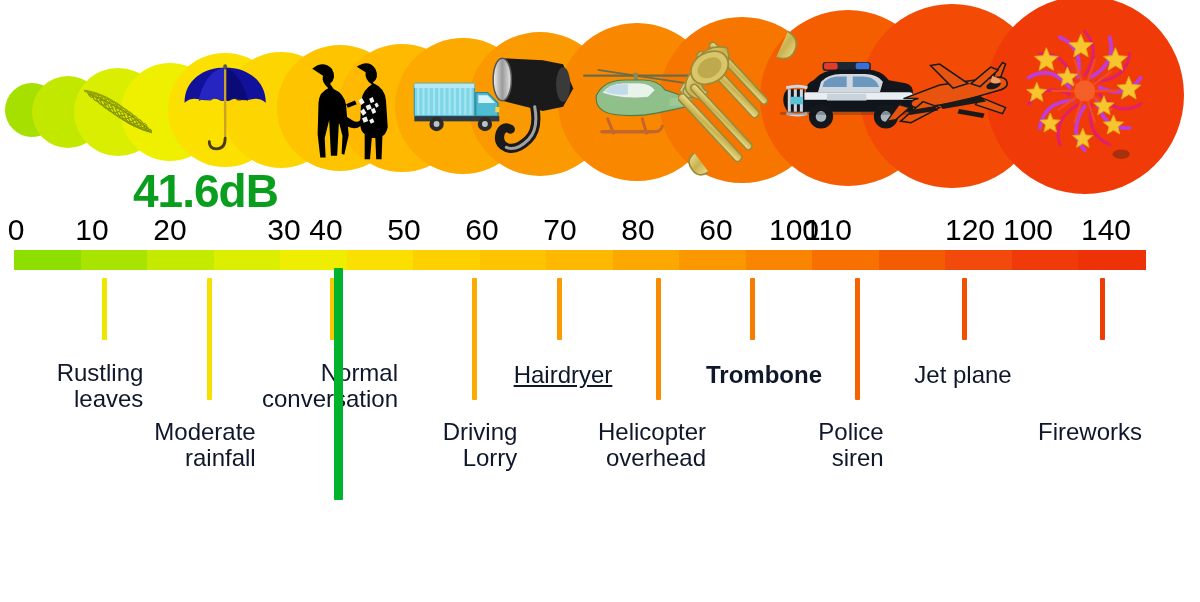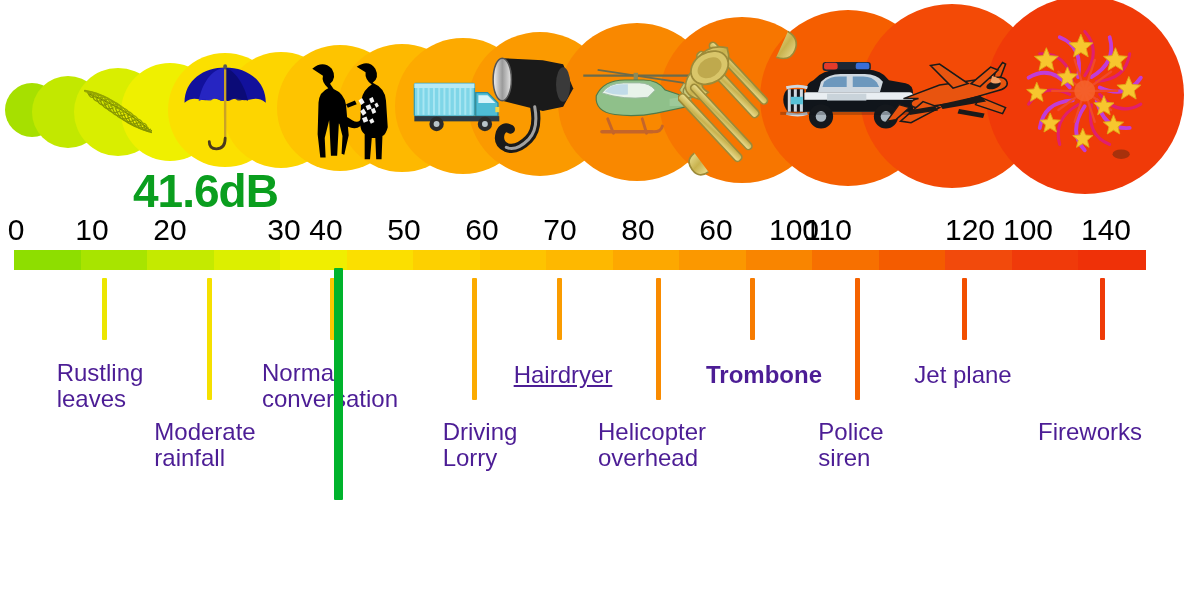--- a/index.html
+++ b/index.html
@@ -56,22 +56,22 @@
     position:absolute;
     width:9px;
     background:#00b32c;
     border-radius:1px;
   }
 
   
   .src-label{
     position:absolute;
     font-size:24px;
-    color:#4c1d95;
-    text-align:left;
+    color:#0f172a;
+    text-align:right;
     line-height:26px;
     transform:translateX(-50%);
     white-space:pre-line;
   }
   #marker-label{
     position:absolute;
     font-size:30px;
     font-weight:bold;
     color:#0a9e1e;
     text-align:center;

